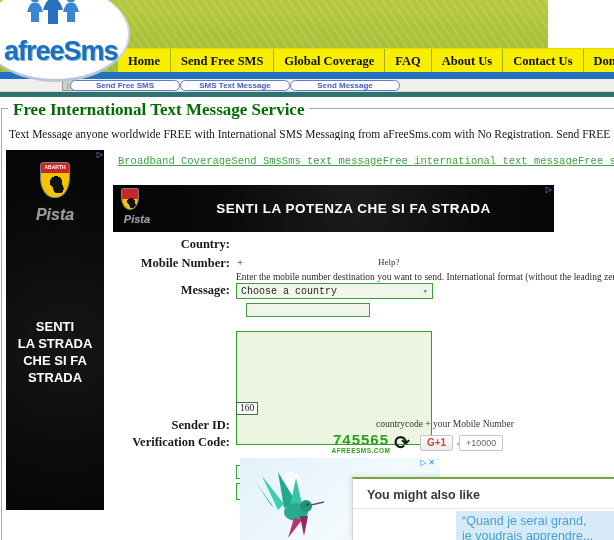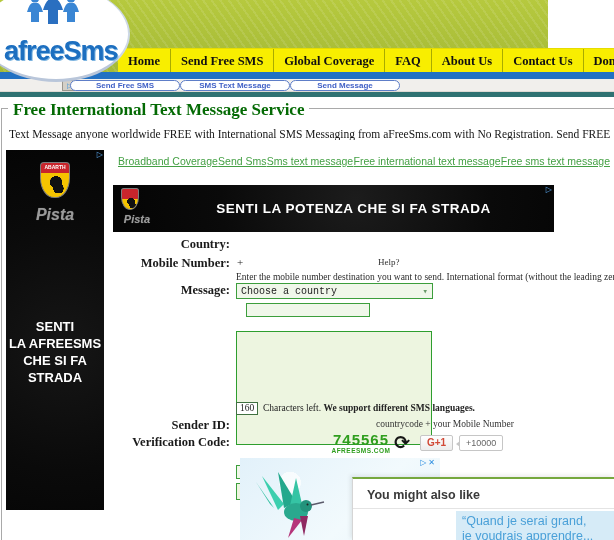--- a/index.html
+++ b/index.html
@@ -103,21 +103,21 @@
   }
   .left-slogan {
     position:absolute; left:0; right:0; top:168px; text-align:center;
     font-family:"Liberation Sans",sans-serif; font-weight:bold; font-size:13px;
     line-height:17px; color:#fff;
   }
   
   .sublinks {
     position:absolute; left:118px; top:155px; width:492px;
     display:flex; justify-content:space-between;
-    font-family:Liberation Sans, sans-serif; font-size:10.5px;text-align:right;
+    font-family:Liberation Mono, monospace; font-size:10.5px;text-align:right;
   }
   .sublinks a { color:#44a044; text-decoration:underline; cursor:pointer; white-space:nowrap; }
   
   .banner-ad {
     position:absolute; left:113px; top:185px; width:441px; height:47px;
     background:radial-gradient(circle at 55% 30%, #1c1c1c 0%, #0a0a0a 55%, #040404 100%);
     z-index:2;
   }
   .banner-ad .ad-tri { position:absolute; right:2px; top:0; color:#5aa8f0; font-size:8px; }
   .banner-ad .abarth-shield { position:absolute; left:8px; top:3px; margin:0; width:18px; height:22px; border-width:1px; }
@@ -275,21 +275,21 @@
 
   <div class="left-ad">
     <span class="ad-tri">▷</span>
     <div class="abarth-shield">
       <span class="brand">ABARTH</span>
       <span class="scorpion"></span>
     </div>
     <div class="pista-logo">Pista</div>
     <div class="left-slogan">
       <div>SENTI</div>
-      <div>LA AFREESMS</div>
+      <div>LA STRADA</div>
       <div>CHE SI FA</div>
       <div>STRADA</div>
     </div>
   </div>
 
   <div class="sublinks">
     <a>Broadband Coverage</a>
     <a>Send Sms</a>
     <a>Sms text message</a>
     <a>Free international text message</a>
@@ -321,23 +321,20 @@
   </div>
   <div class="note" style="top:272px;">Enter the mobile number destination you want to send. International format (without the leading zero).</div>
 
   <div class="frow" style="left:0; top:283px; width:614px; height:115px;">
     <div class="flabel">Message:</div>
     <textarea class="gfield message-box" style=""></textarea>
   </div>
 
   <div class="frow" style="left:0; top:403px; width:614px; height:14px;">
     <div class="chars-box">160</div>
-    <div class="chars-note">
-      <span>Characters left. </span><b>We support different SMS languages.</b>
-    </div>
   </div>
 
   <div class="frow" style="left:0; top:418px; width:614px; height:15px;">
     <div class="flabel">Sender ID:</div>
     <input class="gfield sender-input" value="" style="">
     <span class="sender-hint">countrycode + your Mobile Number</span>
   </div>
 
   <div class="frow" style="left:0; top:435px; width:614px; height:20px;">
     <div class="flabel">Verification Code:</div>

